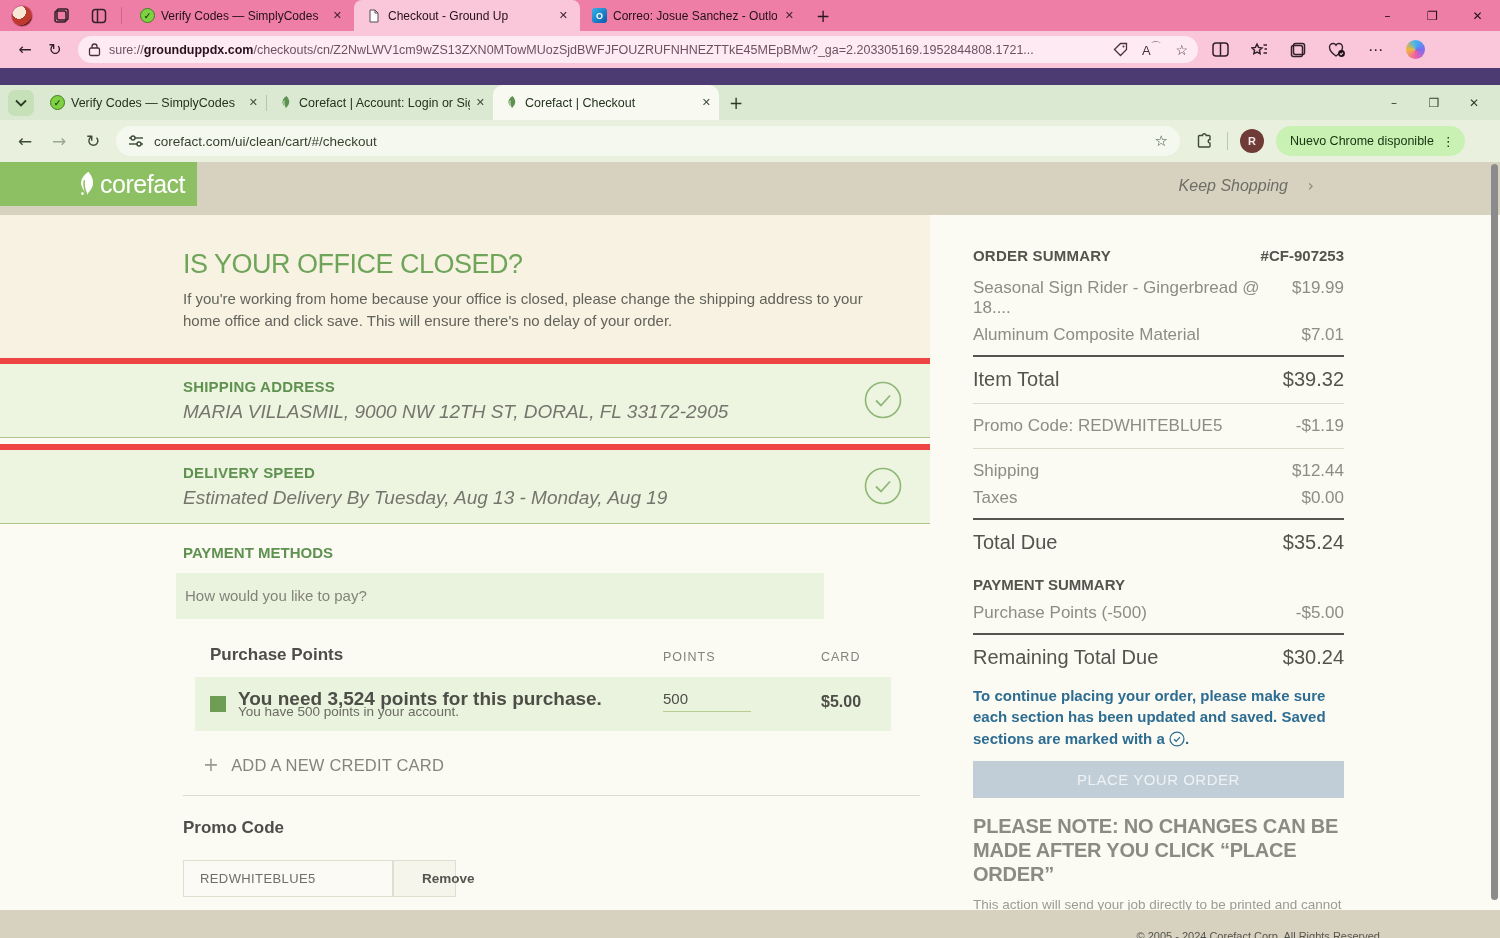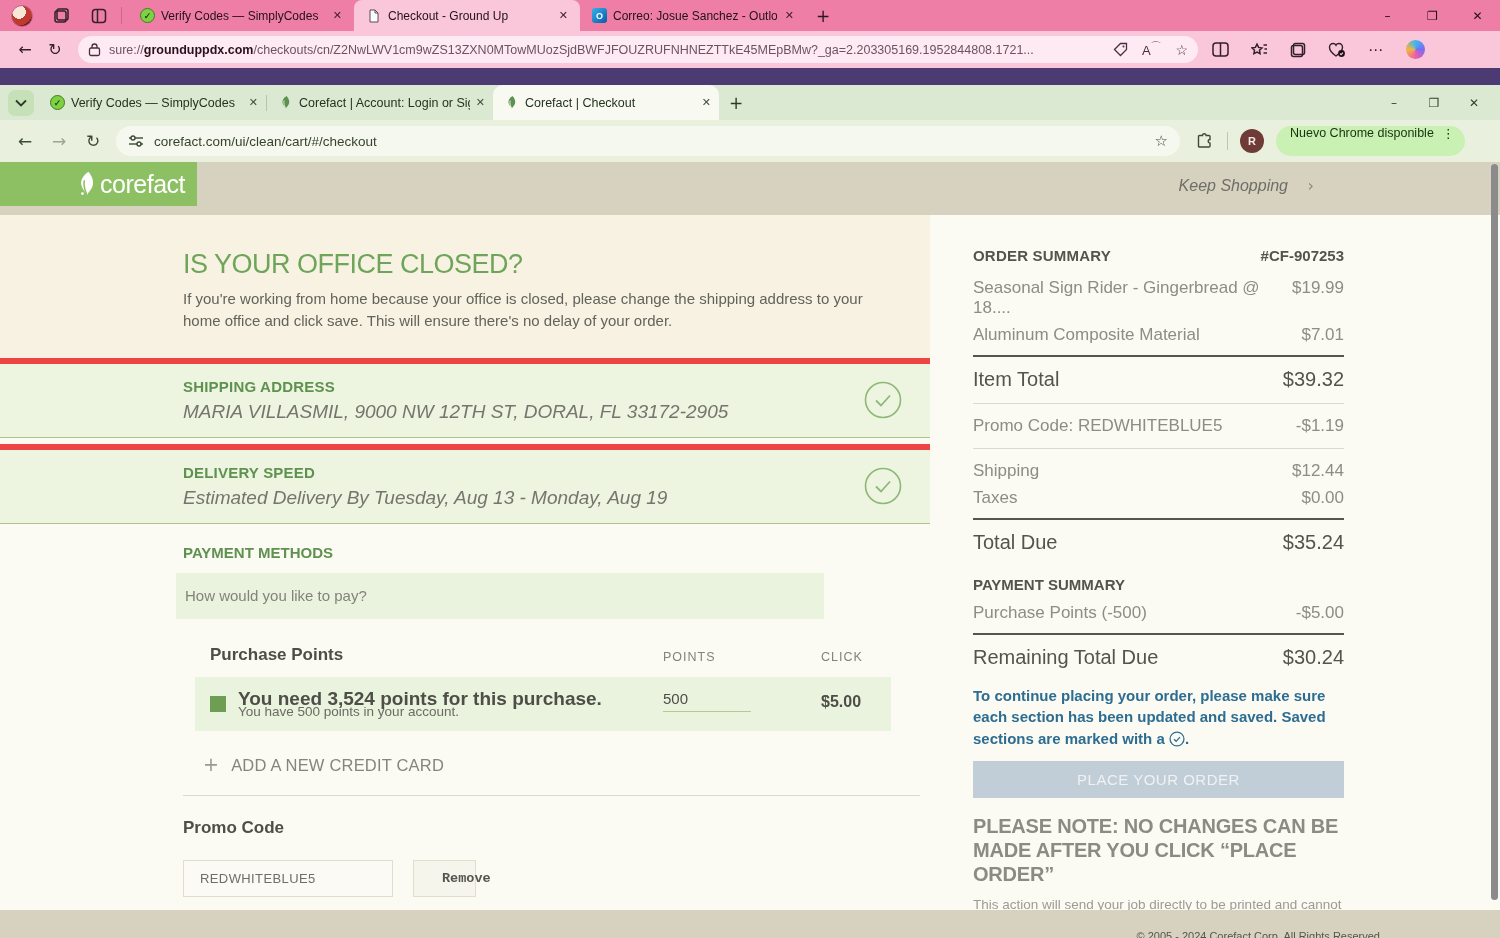--- a/index.html
+++ b/index.html
@@ -45,21 +45,21 @@
   .ct-sep { width:1px; height:16px; background:#b4c6a8; }
   .leaf { color:#5d9150; }
   .chrome-toolbar { position:absolute; left:0; top:120px; width:1500px; height:42px; background:#e9f0de; display:flex; align-items:center; }
   .cnav { font-size:17px; color:#3c4a36; width:34px; text-align:center; }
   .cnav.dis { color:#9aa892; }
   .chrome-urlbar { height:30px; border-radius:15px; background:#f5f8ee; width:1064px; margin-left:6px; display:flex; align-items:center; padding:0 12px; }
   .chrome-url { font-size:13.5px; color:#37422f; margin-left:10px; flex:1; }
   .ext-ico { margin-left:16px; color:#3c4a36; }
   .cdiv { width:1px; height:18px; background:#b9c9ab; margin-left:14px; }
   .chrome-avatar { width:24px; height:24px; border-radius:50%; background:#6e3b36; color:#f5e8e6; font-size:11px; font-weight:bold; display:flex; align-items:center; justify-content:center; margin-left:12px; }
-  .update-pill { height:30px; border-radius:15px; background:#c9f1b4; color:#17320e; font-size:12.5px; display:flex; align-items:flex-start; padding:0 10px 0 14px; margin-left:12px; }
+  .update-pill { height:30px; border-radius:15px; background:#c9f1b4; color:#17320e; font-size:12.5px; display:flex; align-items:center; padding:0 10px 0 14px; margin-left:12px; }
   .update-pill .dots { margin-left:8px; font-size:13px; color:#17320e; }
   .cwin { width:40px; height:30px; display:flex; align-items:center; justify-content:center; color:#333d2e; font-size:12px; }
 
   
   .site { position:absolute; left:0; top:162px; width:1500px; height:776px; background:#fbfaf3; }
   .site-header { position:absolute; left:0; top:0; width:1500px; height:53px; background:#d7d2c0; }
   .logo-block { position:absolute; left:0; top:0; width:197px; height:44px; background:#8cc063; display:flex; align-items:center; justify-content:flex-end; padding-right:12px; }
   .logo-text { color:#fff; font-size:25px; letter-spacing:-0.5px; }
   .keep-shopping { position:absolute; right:212px; top:15px; font-size:16px; font-style:italic; color:#6e6e66; }
   .keep-arrow { position:absolute; right:186px; top:14px; color:#8a8a80; font-size:16px; }
@@ -90,21 +90,21 @@
   .pp-need { position:absolute; left:43px; top:11px; color:#4e4e48; font-size:19px; font-weight:bold; }
   .pp-have { position:absolute; left:43px; top:27px; color:#6b6b63; font-size:13.5px; }
   .pp-input { position:absolute; left:468px; top:13px; width:88px; border:none; border-bottom:1px solid #b5cc8e; background:transparent; color:#4e4e48; font-size:15px; font-family:"Liberation Sans",sans-serif; padding-bottom:4px; }
   .pp-total { position:absolute; left:626px; top:16px; color:#4e4e48; font-size:16px; font-weight:bold; }
   .addcard { margin:22px 0 0 20px; color:#85857c; font-size:16.5px; letter-spacing:0.2px; }
   .addcard .plus { color:#9a9a90; font-size:19px; margin-right:12px; }
   .divider { height:1px; background:#dcdacd; margin:20px 0 0 0; width:737px; }
   .promo-label { margin-top:22px; color:#4e4e48; font-size:17px; font-weight:bold; }
   .promo-row { margin-top:22px; display:flex; }
   .promo-input { width:210px; height:37px; background:#fbfaf4; border:1px solid #e0decf; color:#6f6f68; font-size:13px; letter-spacing:0.4px; padding-left:16px; font-family:"Liberation Sans",sans-serif; }
-  .remove-btn { width:63px; height:37px; background:#f6f5ec; border:1px solid #e0decf; margin-left:20px; color:#55544e; font-size:13.5px; font-weight:bold; font-family:Liberation Mono, monospace;padding-left:28px; }
+  .remove-btn { width:63px; height:37px; background:#f6f5ec; border:1px solid #e0decf; color:#55544e; font-size:13.5px; font-weight:bold; font-family:Liberation Sans, sans-serif;padding-left:28px; }
   .save-btn { margin-top:30px; width:250px; height:35px; background:#8a8473; border:none; color:#f6f4ec; font-size:15px; font-weight:bold; letter-spacing:0.3px; font-family:"Liberation Sans",sans-serif; }
 
   .sidebar { position:absolute; left:953px; top:0; width:561px; height:580px; background:#fbfaf3; }
   .sb-inner { margin:32px 0 0 20px; width:371px; }
   .sb-titlerow { display:flex; justify-content:space-between; margin-bottom:14px; }
   .sb-title { color:#54534c; font-size:15px; font-weight:bold; letter-spacing:0.2px; }
   .sb-ordernum { color:#54534c; font-size:15px; font-weight:bold; }
   .sb-row { display:flex; justify-content:space-between; font-size:17px; color:#8d8d84; margin:7px 0; }
   .sb-row.dark { color:#54534c; font-size:20px; margin:11px 0; }
   .hr-dark { border:none; border-top:2px solid #55544e; margin:10px 0; }
@@ -316,21 +316,21 @@
           </svg>
       </div>
 
       <div class="paysec">
         <h2>PAYMENT METHODS</h2>
         <div class="payq">How would you like to pay?</div>
 
         <div class="ppheader">
           <span class="pplabel">Purchase Points</span>
           <span class="colh points">POINTS</span>
-          <span class="colh total">CLICK</span>
+          <span class="colh total">CARD</span>
         </div>
 
         <div class="pprow">
           <div class="pp-check"></div>
           <div class="pp-need">You need 3,524 points for this purchase.</div>
           <div class="pp-have">You have 500 points in your account.</div>
           <input class="pp-input" value="500" style="">
           <div class="pp-total">$5.00</div>
         </div>
 

